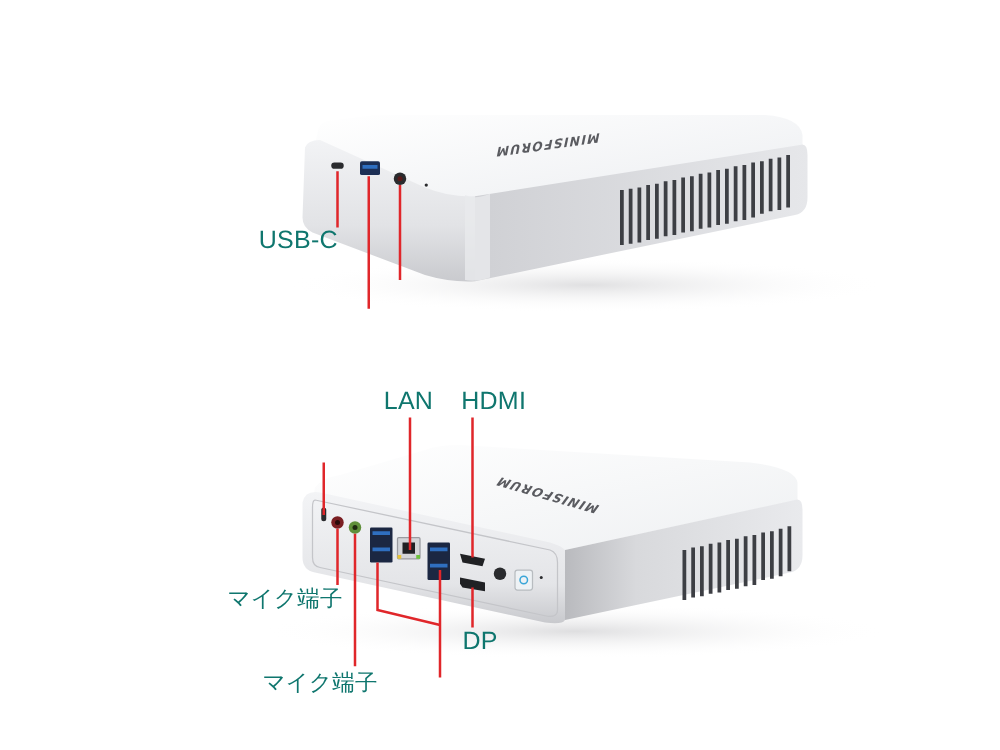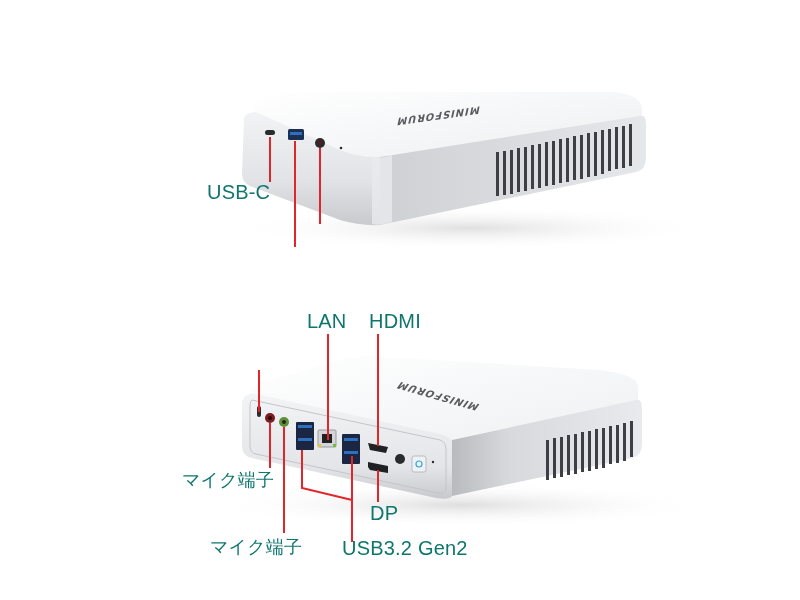--- a/index.html
+++ b/index.html
@@ -172,14 +172,13 @@
   <div class="line vline" style="left:377px;top:44px;height:112px;"></div>
   <div class="line vline" style="left:269px;top:133px;height:45px;"></div>
   <div class="line vline" style="left:283px;top:137px;height:106px;"></div>
   <div class="line vline" style="left:377px;top:180px;height:32px;"></div>
 
   <div class="label" style="left:307px;top:21px;">LAN</div>
   <div class="label" style="left:369px;top:21px;">HDMI</div>
   <div class="label jp" style="left:182px;top:181px;">マイク端子</div>
   <div class="label" style="left:370px;top:213px;">DP</div>
   <div class="label jp" style="left:210px;top:248px;">マイク端子</div>
-  <div class="label" style="left:342px;top:248px;">USB3.2 Gen2</div>
 </div>
 
 </body></html>

